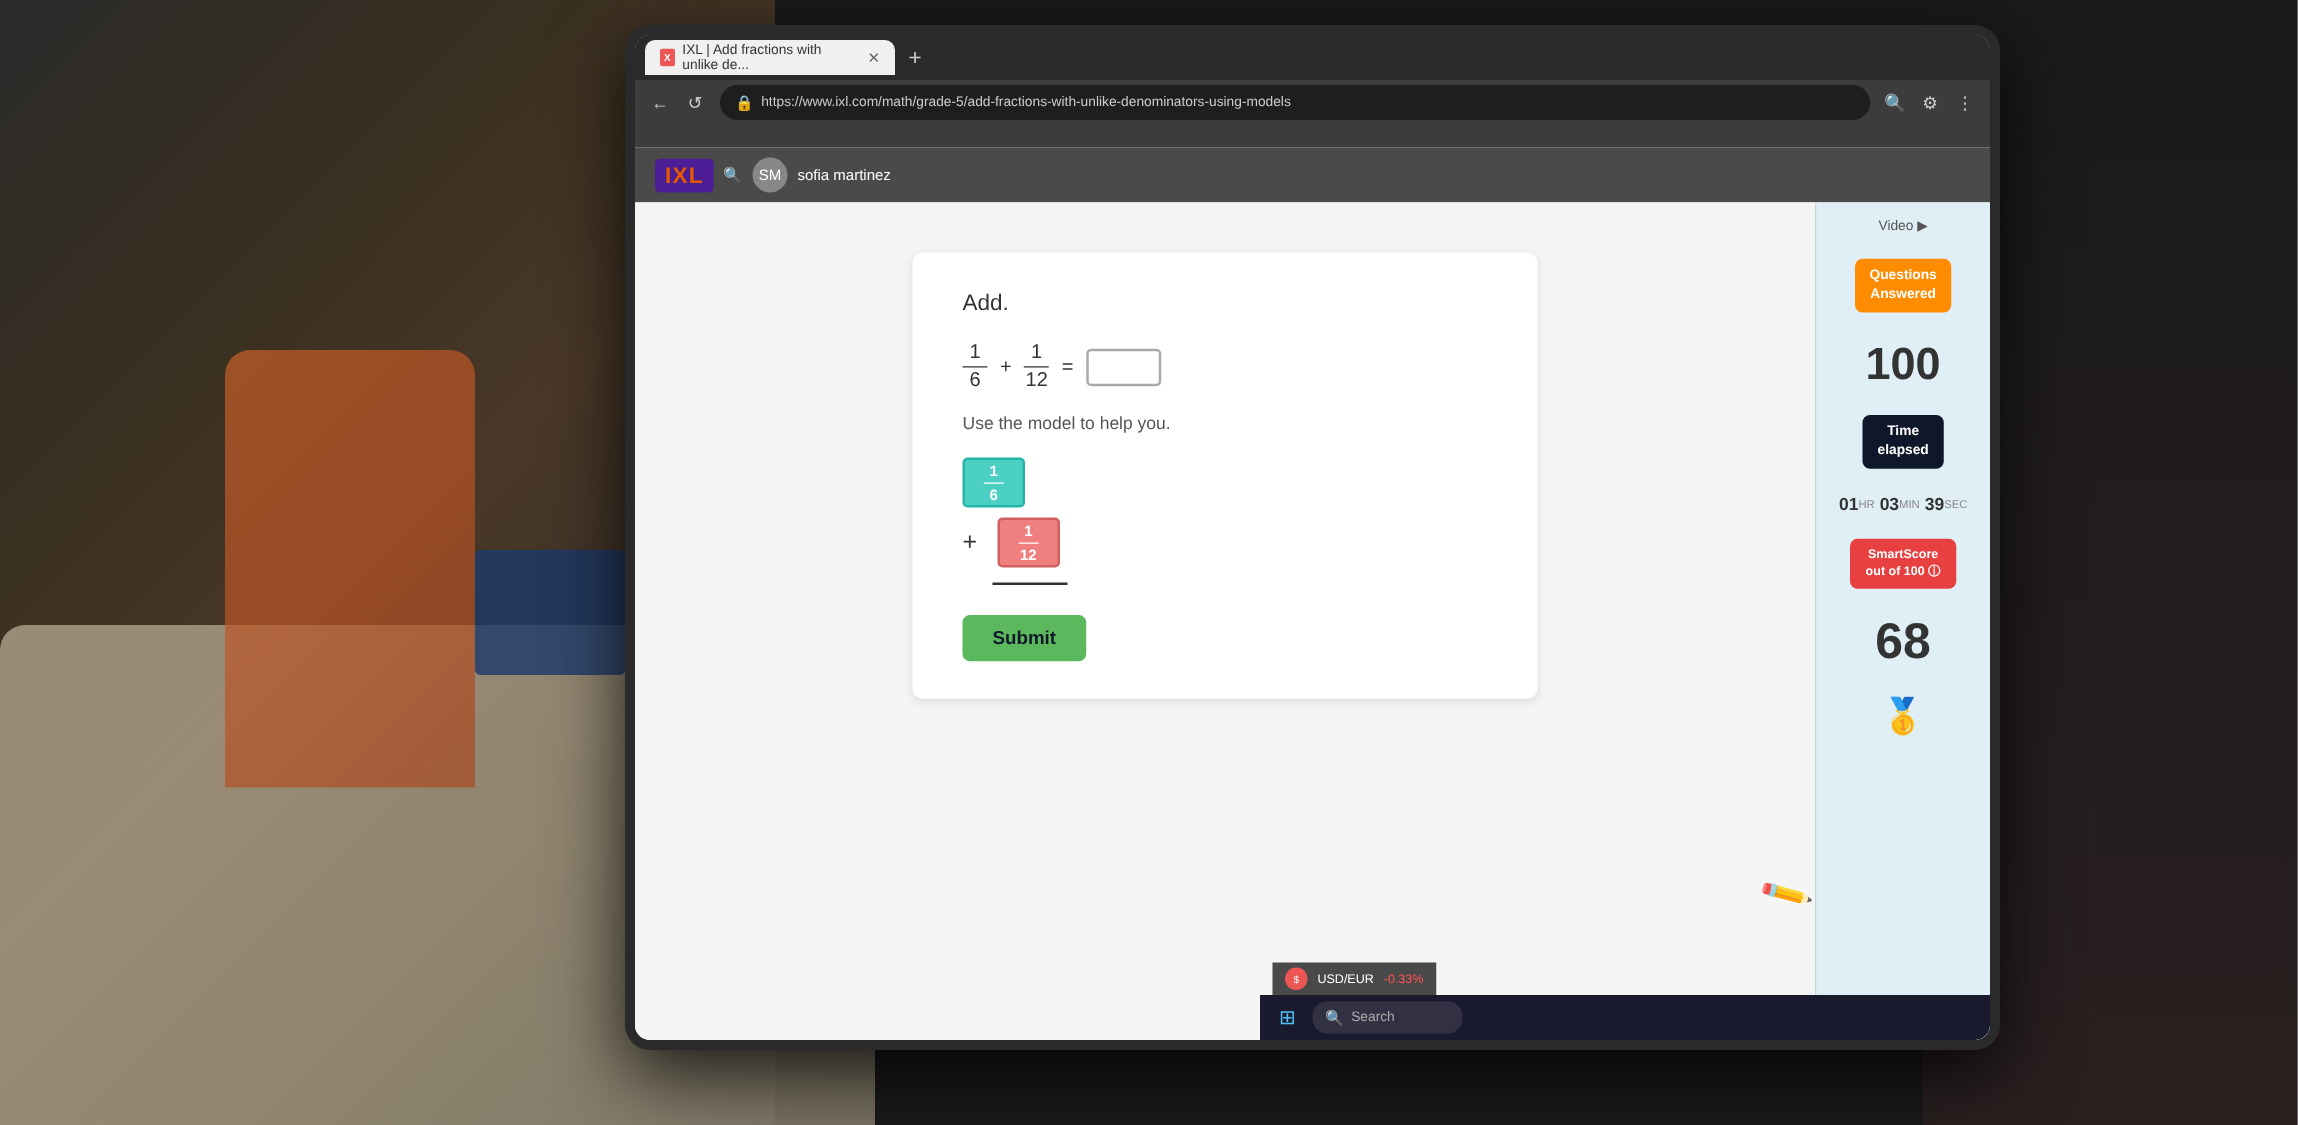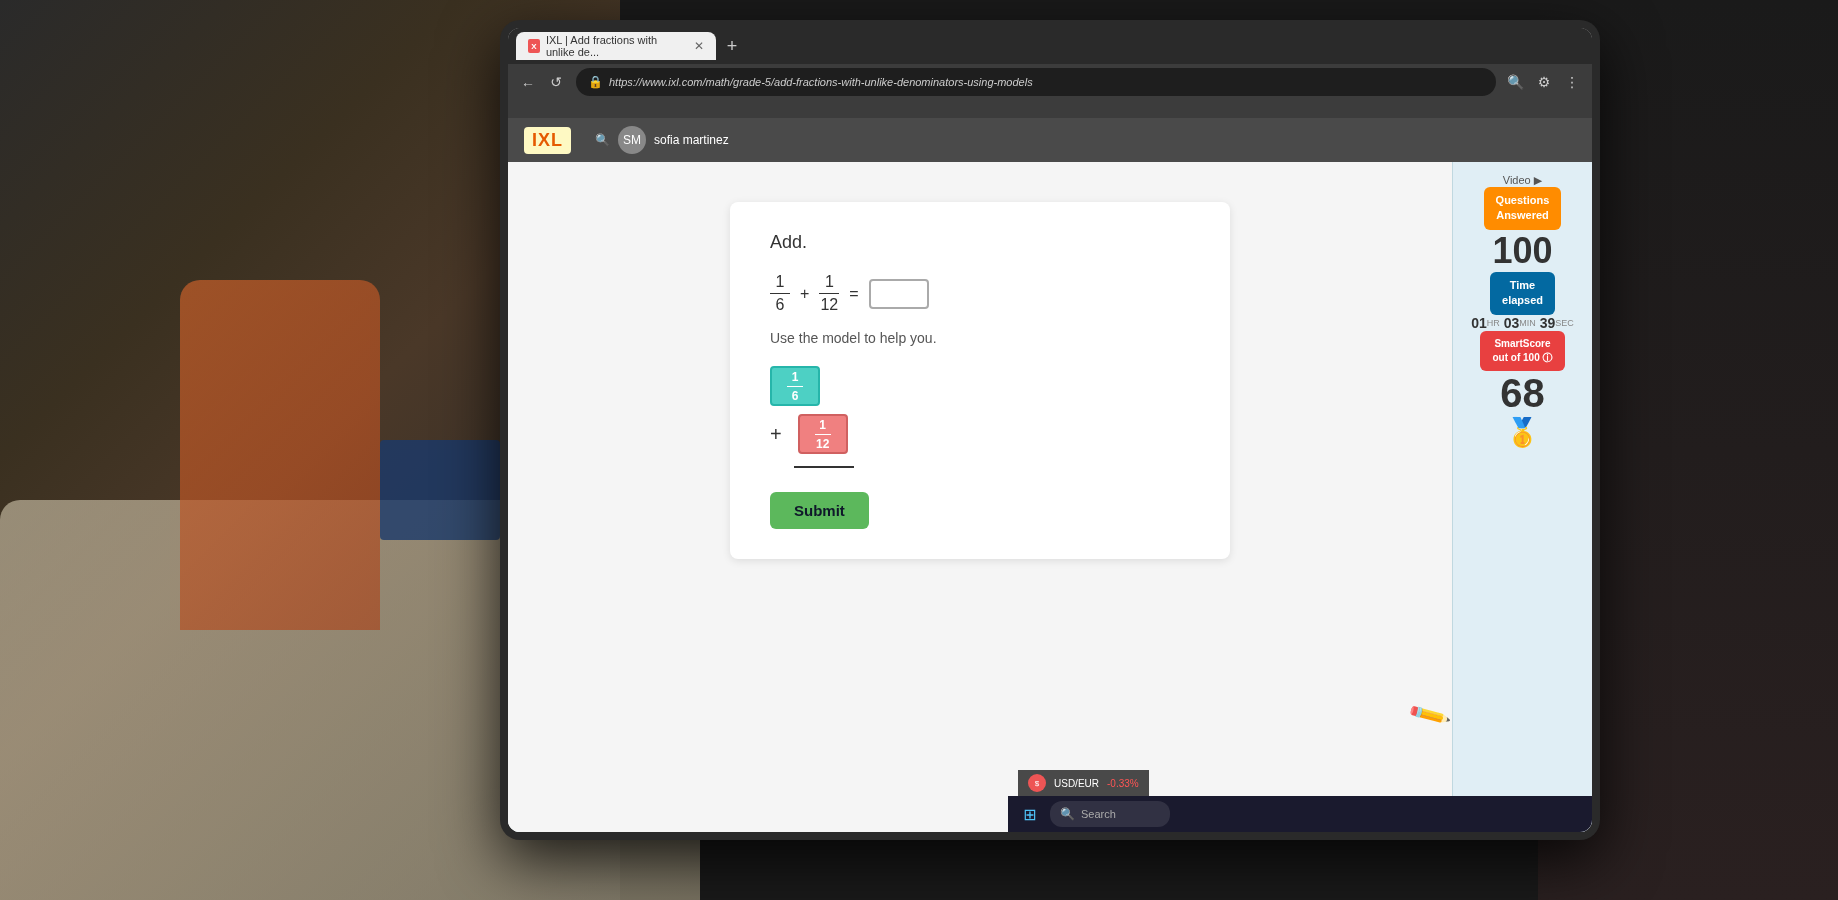--- a/index.html
+++ b/index.html
@@ -150,21 +150,20 @@
       height: 28px;
       display: flex;
       align-items: center;
       padding: 0 12px;
       gap: 6px;
     }
 
     .address-text {
       font-size: 11px;
       color: #ccc;
-      font-style: italic;
     }
 
     .browser-actions {
       display: flex; gap: 4px;
     }
 
     .browser-action-btn {
       width: 24px; height: 24px;
       background: transparent;
       border: none;
@@ -187,24 +186,24 @@
       height: 44px;
       display: flex;
       align-items: center;
       padding: 0 16px;
       gap: 0;
     }
 
     .ixl-logo {
       display: flex;
       align-items: center;
-      background: #fef9c3;
+      background: #4c1d95;
       border-radius: 4px;
       padding: 3px 8px;
-      margin-right: 24px;
+      margin-right: 8px;
     }
 
     .ixl-logo-text {
       font-size: 18px;
       font-weight: bold;
       color: #e55a00;
       letter-spacing: 1px;
     }
 
     .nav-links {
@@ -418,21 +417,21 @@
     }
 
     
     .right-sidebar {
       width: 140px;
       background: #e0eef5;
       display: flex;
       flex-direction: column;
       align-items: center;
       padding: 12px 8px;
-      gap: 0;
+      gap: 20px;
       border-left: 1px solid #c0d8e0;
     }
 
     .video-btn {
       display: flex;
       align-items: center;
       gap: 4px;
       font-size: 11px;
       color: #555;
       cursor: pointer;
@@ -450,21 +449,21 @@
       line-height: 1.4;
     }
 
     .questions-answered-num {
       font-size: 36px;
       font-weight: bold;
       color: #333;
     }
 
     .time-elapsed-btn {
-      background: #0369a1;
+      background: #0f172a;
       color: white;
       border: none;
       border-radius: 6px;
       padding: 6px 12px;
       font-size: 11px;
       font-weight: bold;
       cursor: pointer;
       text-align: center;
       line-height: 1.4;
     }

